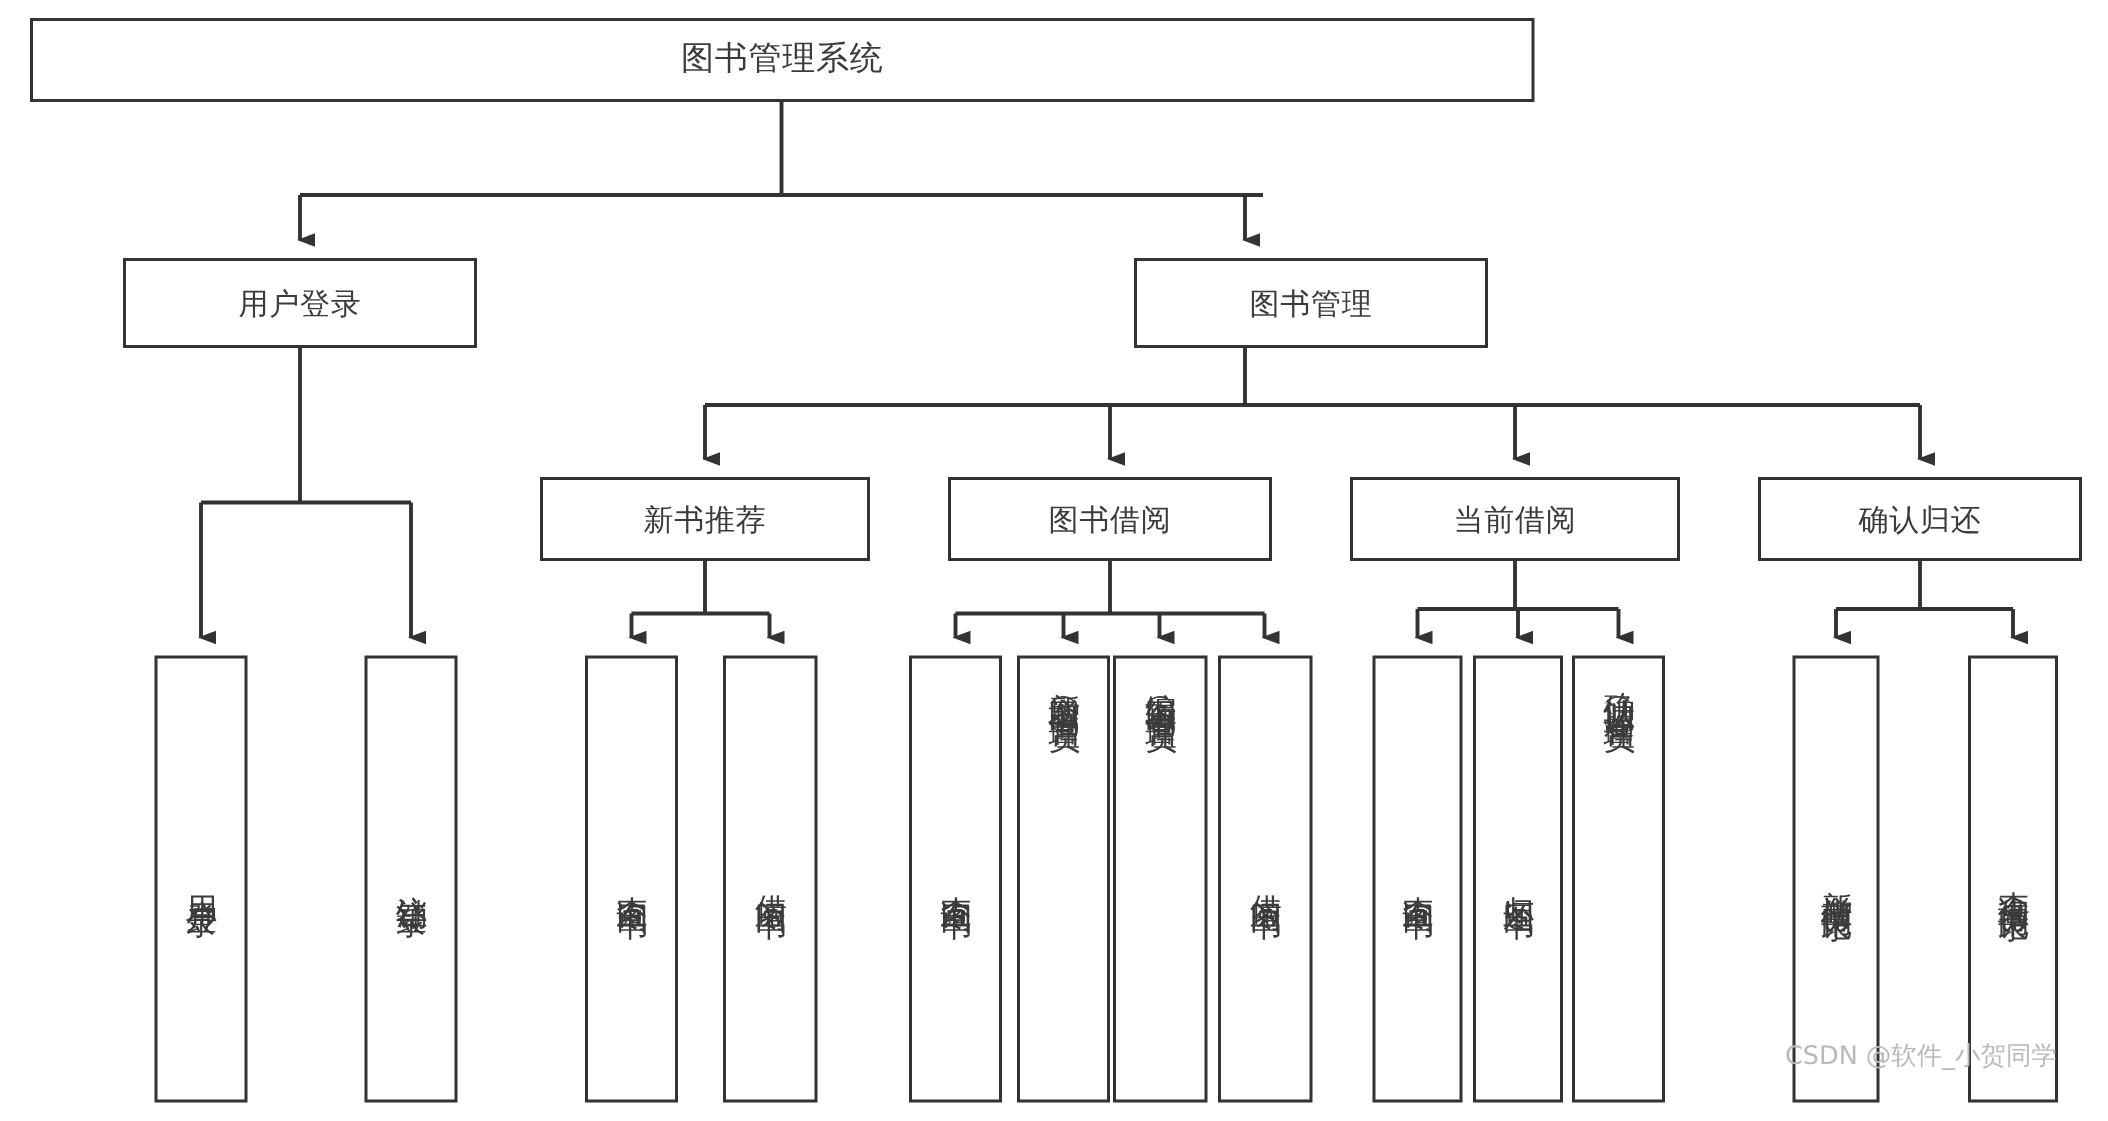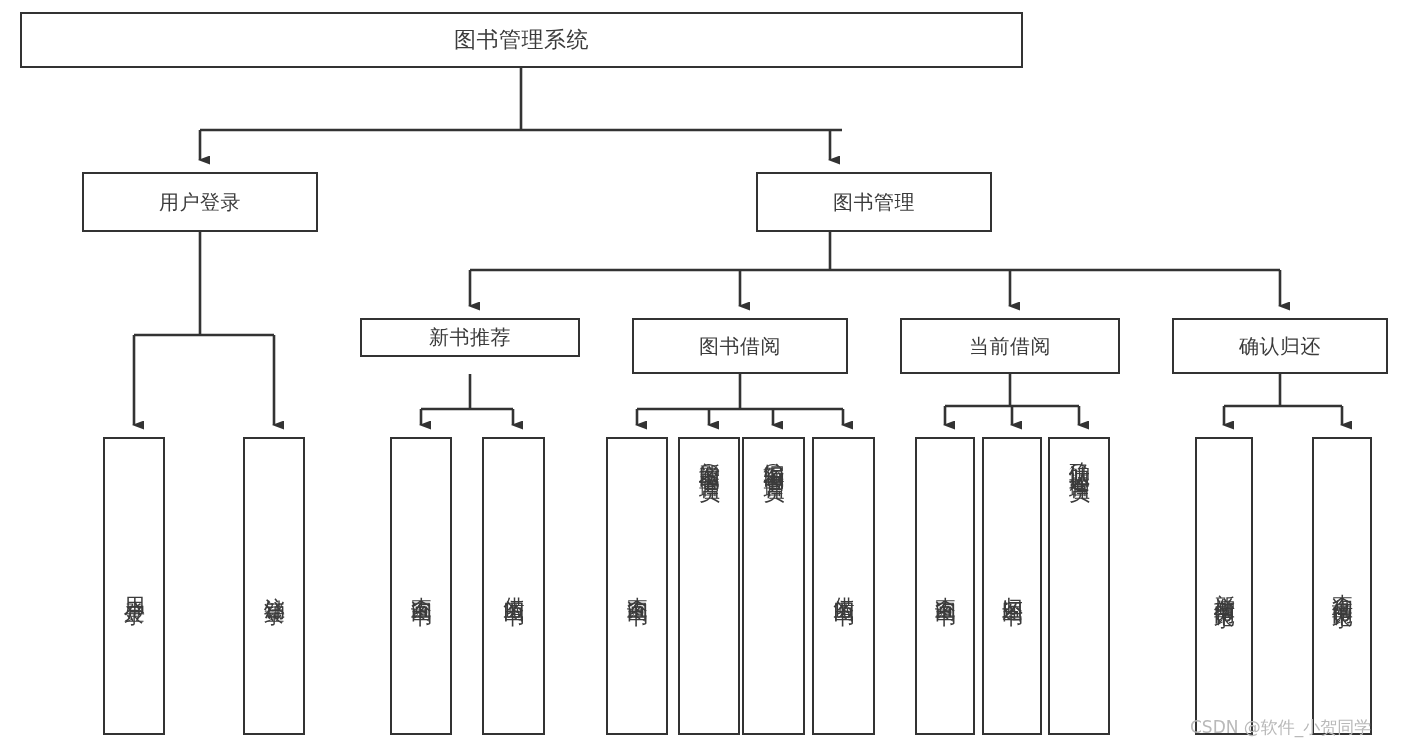--- a/index.html
+++ b/index.html
@@ -71,21 +71,21 @@
     white-space: nowrap;
   }
   
   .node.vert.centered {
     align-items: center;
     padding-top: 0;
   }
   #watermark {
     position: absolute;
     left: 1190px;
-    top: 716px;
+    top: 692px;
     font-size: 17px;
     color: #b9b9b9;
     white-space: nowrap;
     z-index: 3;
     font-family: "DejaVu Sans", "Liberation Sans", sans-serif;
   }
 </style>
 </head>
 <body>
 
@@ -145,21 +145,21 @@
     <span class="label">图书管理系统</span>
   </div>
 
   <div class="node horiz lvl2" style="left:82px; top:172px; width:236px; height:60px;">
     <span class="label">用户登录</span>
   </div>
   <div class="node horiz lvl2" style="left:712px; top:172px; width:236px; height:60px;margin-left:44px;">
     <span class="label">图书管理</span>
   </div>
 
-  <div class="node horiz lvl2" style="left:360px; top:318px; width:220px; height:39px;">
+  <div class="node horiz lvl2" style="left:360px; top:318px; width:220px; height:56px;">
     <span class="label">新书推荐</span>
   </div>
   <div class="node horiz lvl2" style="left:900px; top:318px; width:220px; height:56px;">
     <span class="label">当前借阅</span>
   </div>
   <div class="node horiz lvl2" style="left:632px; top:318px; width:216px; height:56px;">
     <span class="label">图书借阅</span>
   </div>
   <div class="node horiz lvl2" style="left:1172px; top:318px; width:216px; height:56px;">
     <span class="label">确认归还</span>

